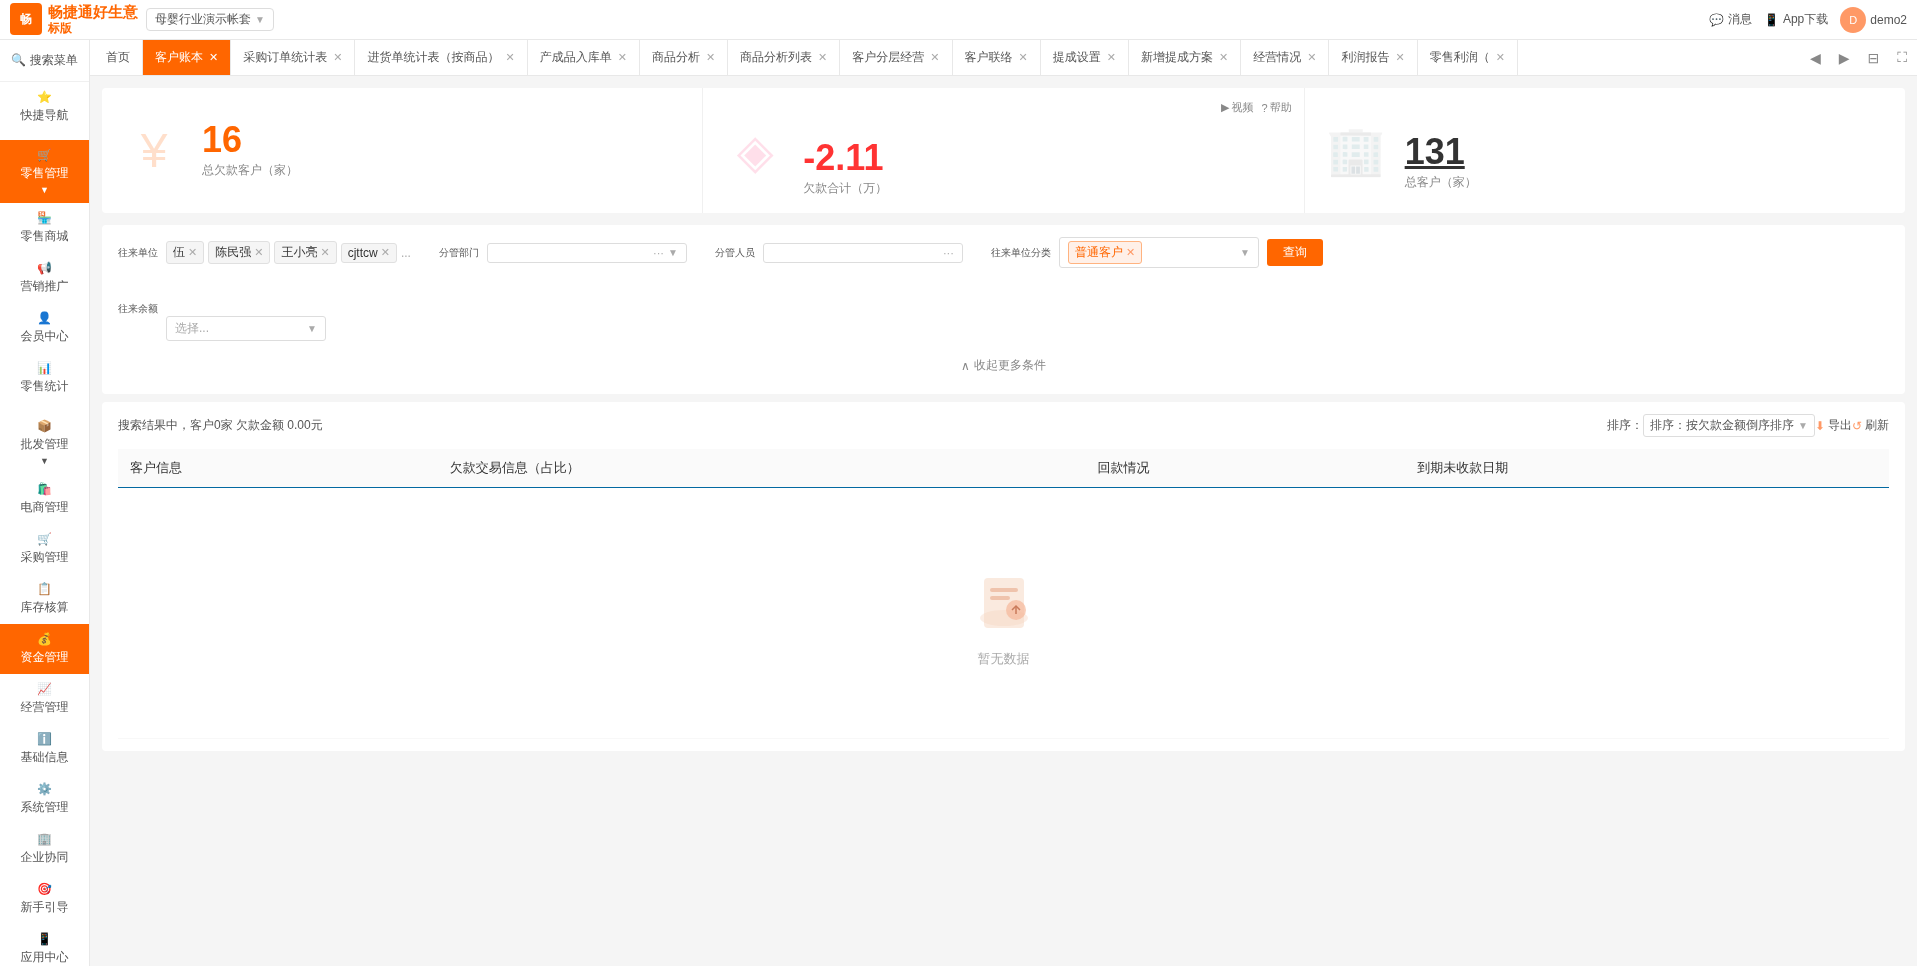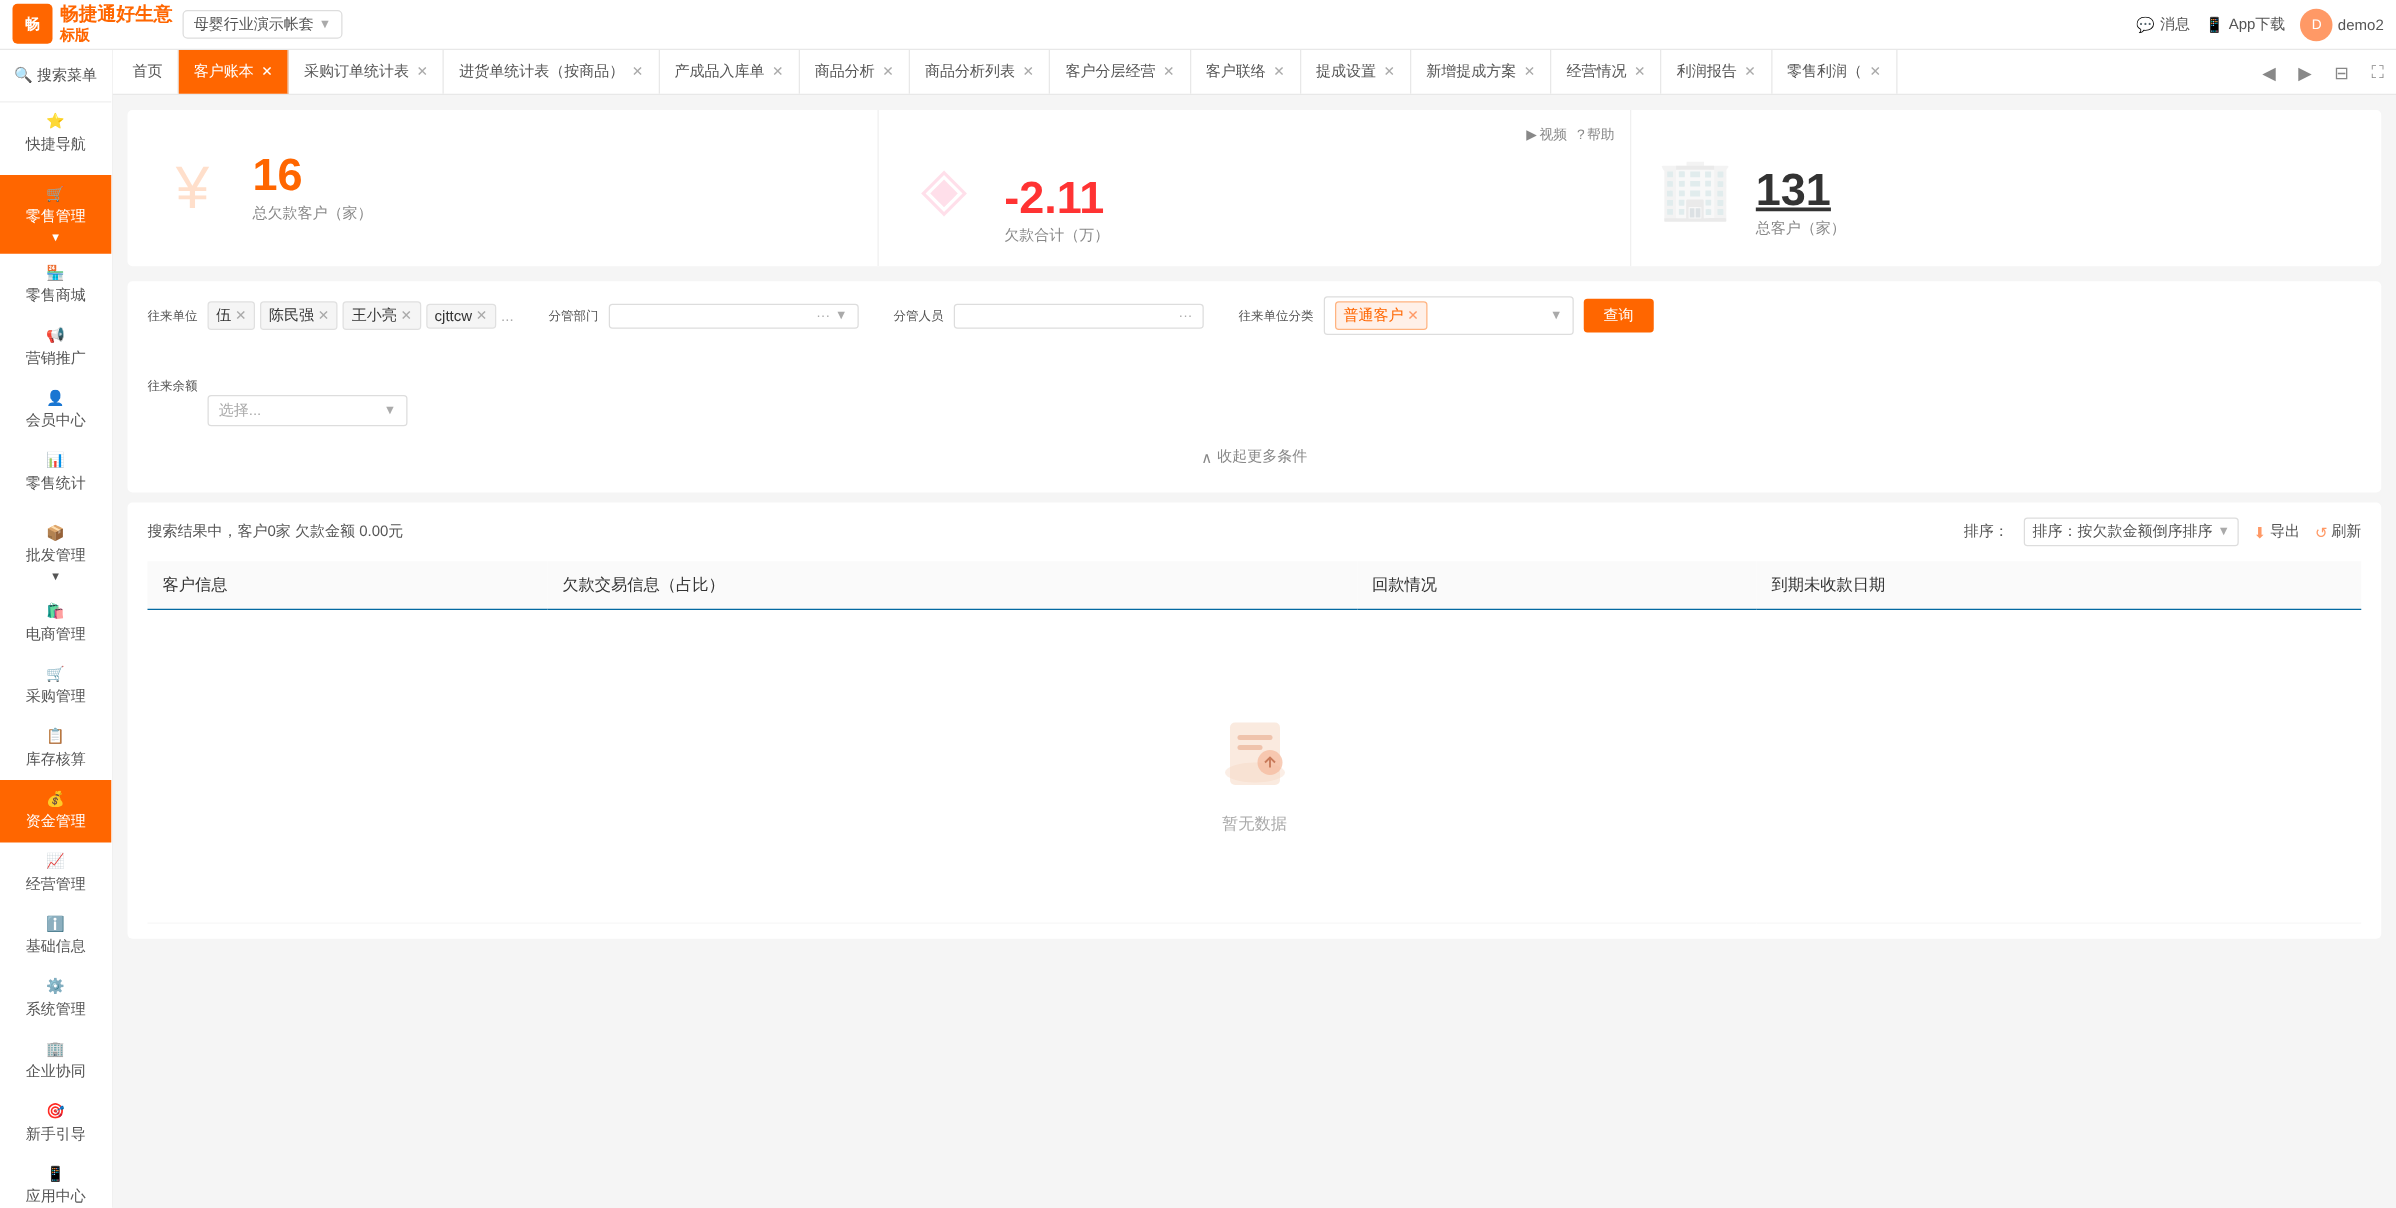--- a/index.html
+++ b/index.html
@@ -68,21 +68,21 @@
     .filter-select-large { border: 1px solid #ddd; border-radius: 3px; padding: 3px 8px; font-size: 12px; min-width: 200px; background: #fff; display: flex; align-items: center; justify-content: space-between; cursor: pointer; }
     .tag-selected { display: flex; align-items: center; gap: 3px; background: #fff0e8; border: 1px solid #ffb380; border-radius: 3px; padding: 2px 6px; font-size: 12px; color: #ff6600; }
     .tag-selected .tag-close { cursor: pointer; color: #ff9966; font-size: 11px; }
     .collapse-btn { display: flex; align-items: center; gap: 4px; color: #888; font-size: 12px; cursor: pointer; padding: 4px 0; }
     .query-btn { background: #ff6600; color: #fff; border: none; border-radius: 3px; padding: 5px 16px; font-size: 12px; cursor: pointer; }
 
     
     .results-area { background: #fff; border-radius: 4px; padding: 12px 16px; }
     .results-header { display: flex; align-items: center; justify-content: space-between; margin-bottom: 12px; }
     .results-info { font-size: 12px; color: #555; }
-    .results-actions { display: flex; align-items: center; gap: 12px; font-size: 12px; color: #555; }
+    .results-actions { display: flex; align-items: center; font-size: 12px; color: #555; }
     .sort-select { border: 1px solid #ddd; border-radius: 3px; padding: 2px 6px; font-size: 12px; background: #fff; cursor: pointer; display: flex; align-items: center; gap: 4px; }
     .action-btn { display: flex; align-items: center; gap: 3px; cursor: pointer; color: #555; }
     .action-btn .icon { color: #ff9966; }
 
     
     .data-table { width: 100%; border-collapse: collapse; }
     .data-table th { text-align: left; padding: 10px 12px; font-size: 13px; color: #333; font-weight: 500; border-bottom: 1px solid #0369a1; background: #fafafa; }
     .data-table td { padding: 10px 12px; font-size: 12px; color: #555; border-bottom: 1px solid #f8f8f8; }
 
     

